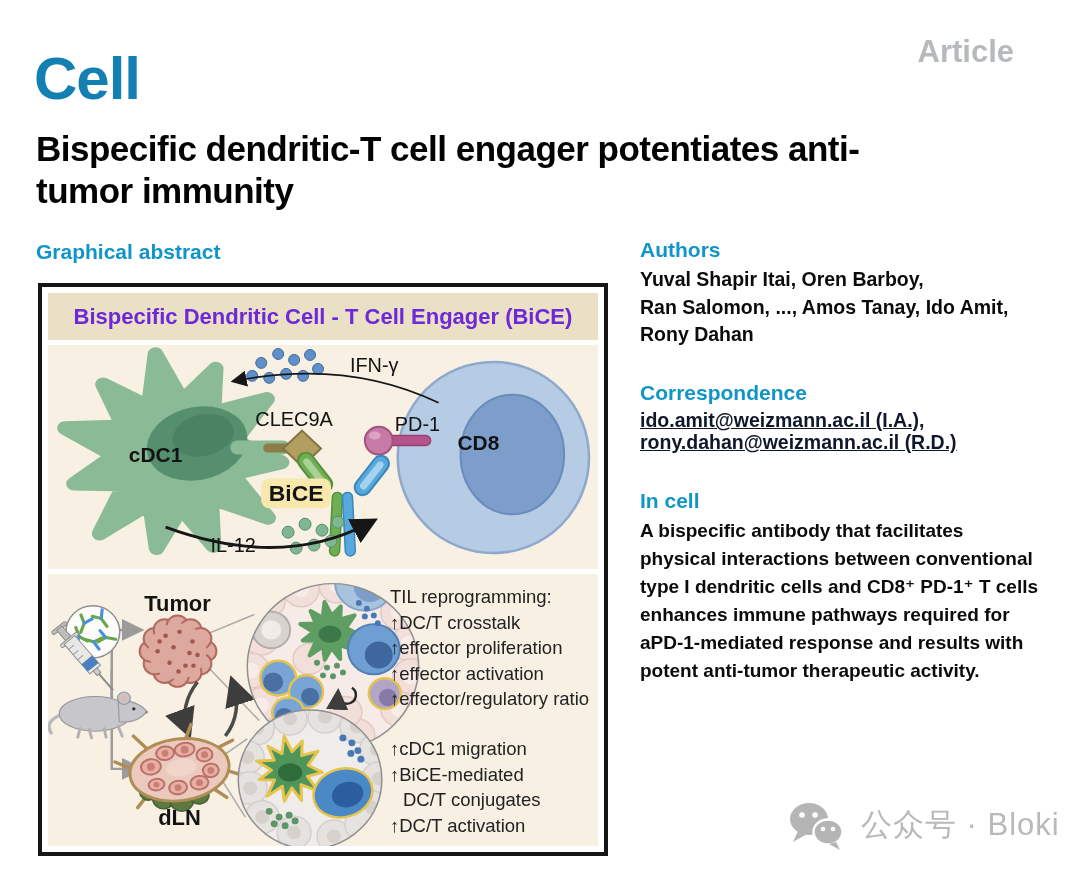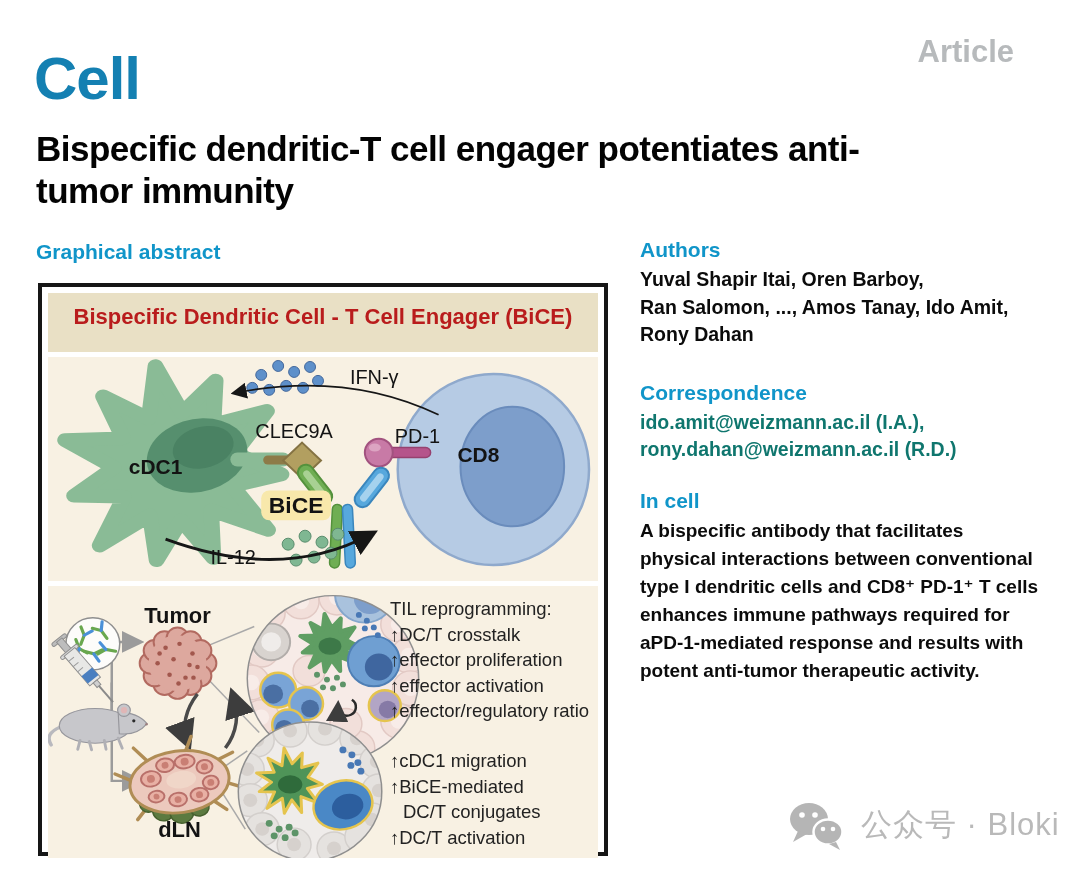--- a/index.html
+++ b/index.html
@@ -10,39 +10,39 @@
   .logo { position:absolute; left:34px; top:44px; font-size:60px; font-weight:bold; color:#1480b2; letter-spacing:-1px; }
   .article-tag { position:absolute; right:66px; top:34px; font-size:31px; font-weight:bold; color:#b7babc; }
 
   .title { position:absolute; left:36px; top:128px; font-size:35px; line-height:42px; font-weight:bold; color:#030303; letter-spacing:-0.5px; }
 
   .sec-head { font-size:21px; font-weight:bold; color:#1095c9; }
   .ga-head { position:absolute; left:36px; top:240px;text-align:right; }
 
   
   .ga-box { position:absolute; left:38px; top:283px; width:570px; height:573px; border:4px solid #161616; background:#fff; padding:6px; }
-  .ga-banner { width:100%; height:59px; background:#e9e0c5; text-align:center; line-height:47px; font-size:22px; font-weight:bold; color:#b91c1c; }
+  .ga-banner { width:100%; height:47px; background:#e9e0c5; text-align:center; line-height:47px; font-size:22px; font-weight:bold; color:#6d28d9; }
   .ga-panel { position:relative; width:100%; background:#f8f1e3; margin-top:5px; }
   .ga-panel svg { display:block; }
 
   .fx-list { position:absolute; left:342px; width:210px; font-size:18.5px; line-height:25.5px; color:#222; white-space:nowrap; }
   .fx-list .indent { padding-left:13px; }
   .fx1 { top:10px; }
   .fx2 { top:162px; }
 
   svg text { font-family:"Liberation Sans","DejaVu Sans",sans-serif; }
   .svg-lab { font-size:20px; fill:#131313; }
   .svg-lab-b { font-size:21px; font-weight:bold; fill:#131313; }
 
   
   .rcol { position:absolute; left:640px; width:410px; }
   .authors-head { top:238px; }
   .authors-text { position:absolute; left:640px; top:266px; font-size:19.5px; font-weight:bold; line-height:27.5px; white-space:pre-line; color:#0b0b0b; }
   .corr-head { top:381px; }
-  .corr-text { position:absolute; left:640px; top:409px; font-size:19.5px; font-weight:bold; line-height:27px; white-space:pre-line; color:#0f766e; }
+  .corr-text { position:absolute; left:640px; top:409px; font-size:19.5px; font-weight:bold; line-height:22px; white-space:pre-line; color:#0f172a;text-decoration:underline; }
   .brief-head { top:489px; }
   .brief-text { position:absolute; left:640px; top:517px; width:404px; font-size:19px; font-weight:bold; line-height:28px; color:#0b0b0b; }
 
   
   .watermark { position:absolute; left:788px; top:800px; display:flex; align-items:center; gap:15px; }
   .watermark .wm-text { font-size:31px; color:#b9b9b9; letter-spacing:1px; }
 </style>
 </head>
 <body>
 

